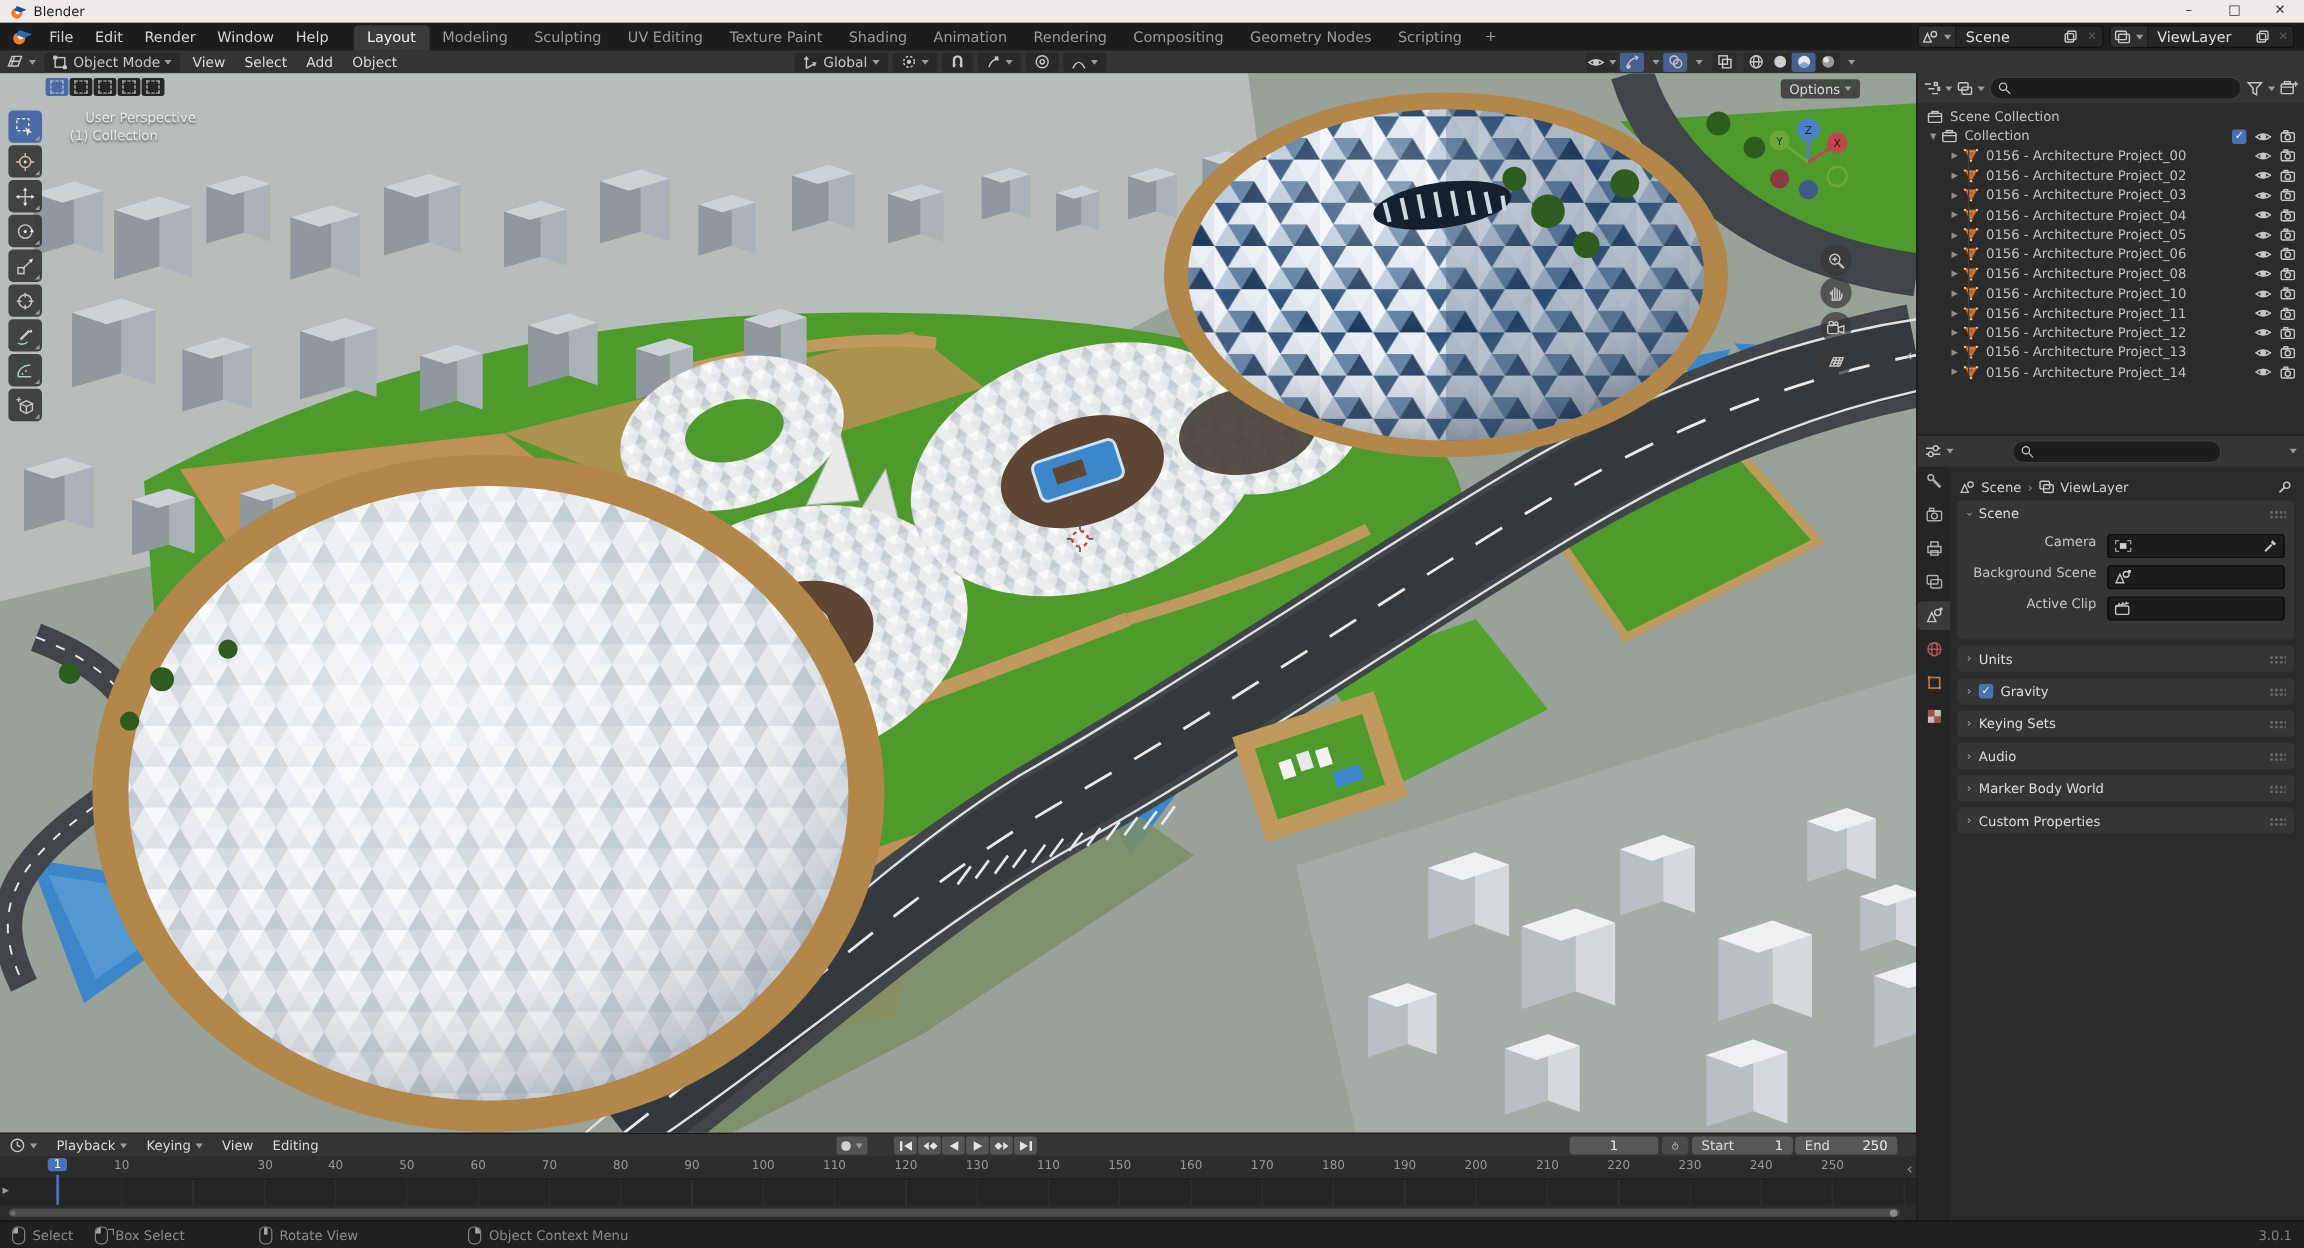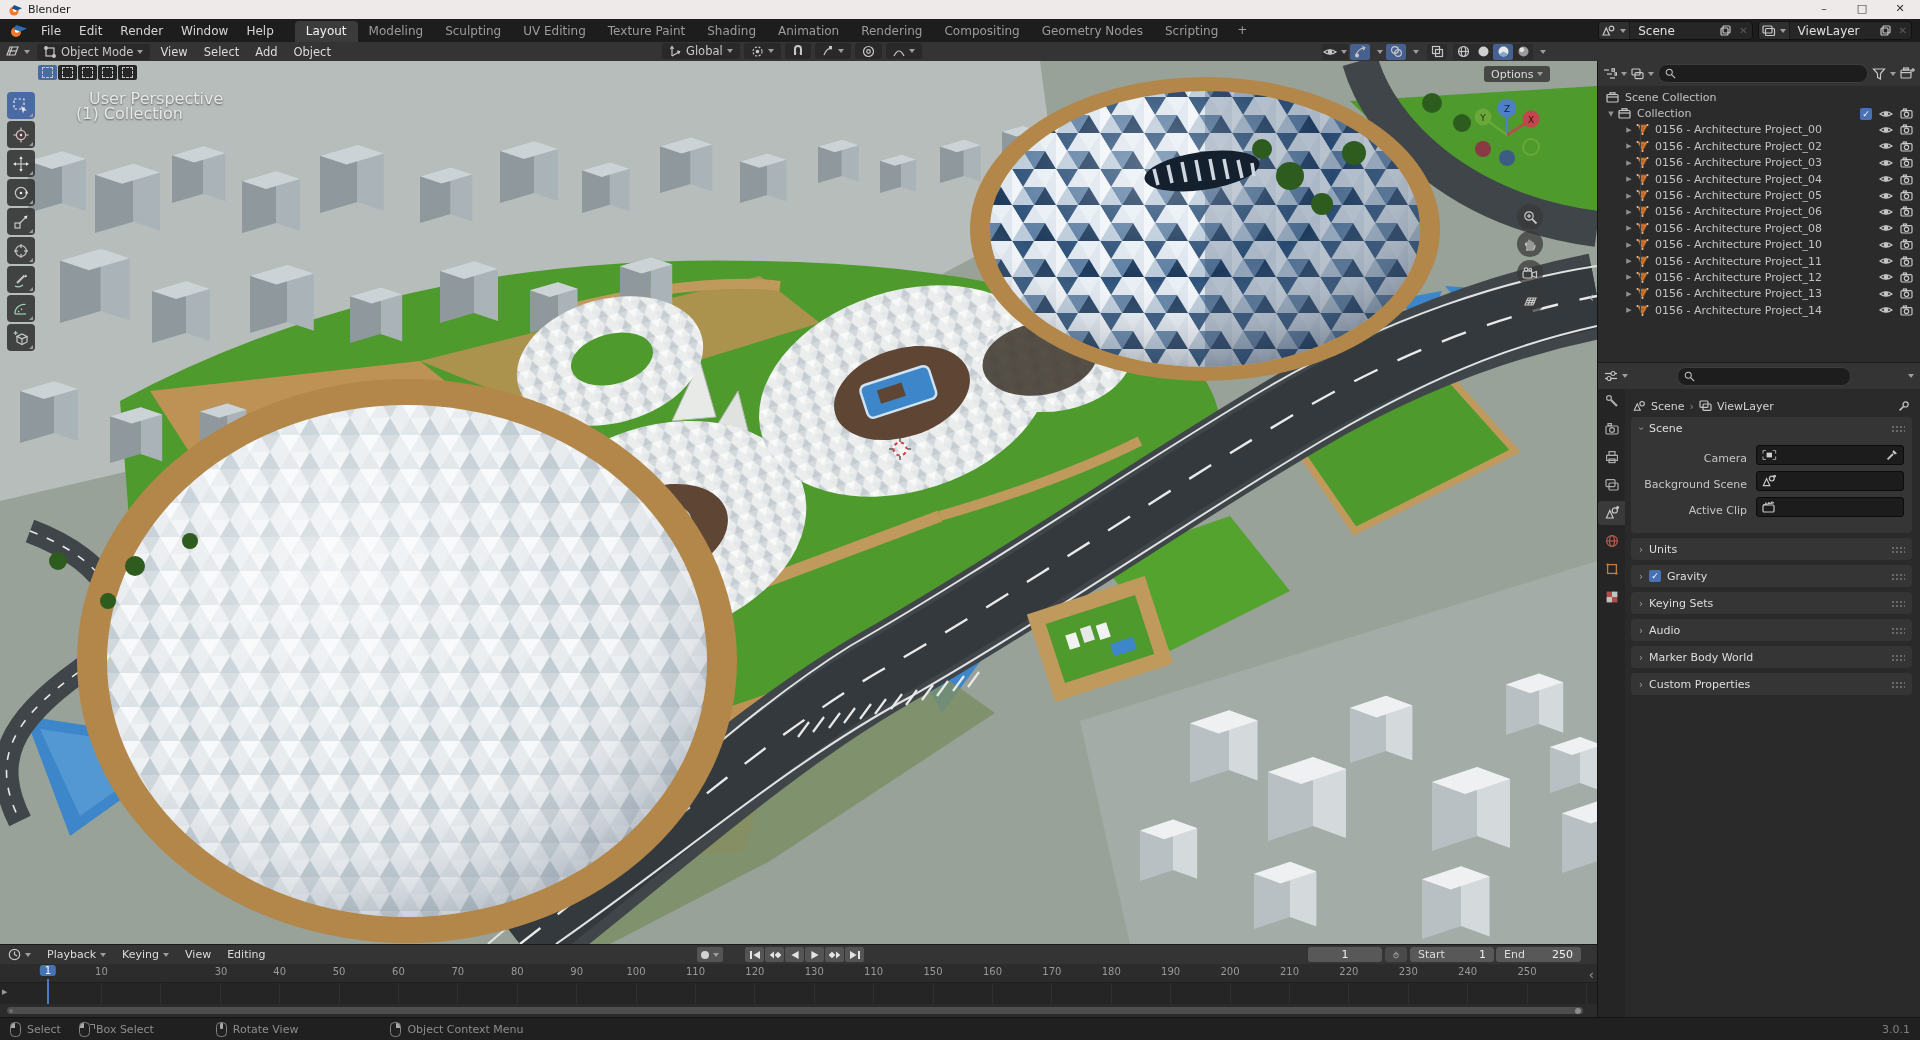--- a/index.html
+++ b/index.html
@@ -22,34 +22,34 @@
   .idblock .lbl{padding:0 8px;color:#e0e0e0;min-width:70px}
   .idblock .mini{color:#8f8f8f;padding:0 4px;font-size:10px}
   #topbar-right{position:absolute;right:8px;top:2px;display:flex}
   
   .cv{display:inline-block;width:0;height:0;border-left:3px solid transparent;border-right:3px solid transparent;border-top:4px solid #9d9d9d;margin-left:4px}
   
   #vheader{position:absolute;left:0;top:42px;width:1920px;height:19px;background:#343434;display:flex;align-items:center;font-size:11.5px}
   #vheader .hbtn{display:flex;align-items:center;padding:0 5px;height:17px}
   .pill{display:flex;align-items:center;background:#292929;border-radius:3px;height:16px;padding:0 7px;margin:0 2px}
   #vheader .menu{padding:0 8px;color:#dcdcdc}
-  #vh-mid{position:absolute;left:660px;top:1px;display:flex;align-items:flex-start;height:17px}
+  #vh-mid{position:absolute;left:660px;top:1px;display:flex;align-items:center;height:17px}
   #vh-right{position:absolute;left:1322px;top:1px;display:flex;align-items:center;height:17px;gap:2px}
   .tgl{display:flex;align-items:center;justify-content:center;width:20px;height:16px;border-radius:2px;background:#2c2c2c}
   .tgl.active{background:#46618e}
   .tglgroup{display:flex;background:#2c2c2c;border-radius:2px;margin-left:4px}
   .tglgroup .tgl{background:transparent}
   .tglgroup .tgl.active{background:#46618e}
   
   #viewport{position:absolute;left:0;top:61px;width:1597px;height:883px;background:#98a298;overflow:hidden}
   #selmodes{position:absolute;left:38px;top:4px;display:flex;gap:1px}
   .smbtn{width:19px;height:15px;background:#262626;display:flex;align-items:center;justify-content:center;border-radius:2px;color:#bbb;font-size:8px}
   .smbtn.active{background:#4a6aa5;color:#fff}
   .smicon{width:9px;height:9px;border:1px dashed #c5c5c5}
-  #vp-text{position:absolute;left:76px;top:30px;color:#e8e8e8;text-shadow:0 1px 2px rgba(0,0,0,.55);font-size:16px;line-height:15px}
+  #vp-text{position:absolute;left:58px;top:30px;color:#e8e8e8;text-shadow:0 1px 2px rgba(0,0,0,.55);font-size:11px;line-height:15px}
   #toolbar{position:absolute;left:7px;top:31px;display:flex;flex-direction:column}
   .tbtn{width:28px;height:27px;margin-bottom:2px;background:rgba(55,55,55,.92);border-radius:4px;display:flex;align-items:center;justify-content:center;position:relative}
   .tbtn.active{background:#4a6aa5}
   .tbtn .sub{position:absolute;right:2px;bottom:2px;width:0;height:0;border-left:4px solid transparent;border-bottom:4px solid #9a9a9a}
   #options-btn{position:absolute;left:1484px;top:5px;height:16px;display:flex;align-items:center;background:rgba(40,40,40,.75);border-radius:3px;padding:0 7px;color:#dcdcdc}
   #gizmo{position:absolute;left:1468px;top:33px}
   .navbtn{position:absolute;left:1517px;width:26px;height:26px;border-radius:50%;background:rgba(55,55,55,.72);display:flex;align-items:center;justify-content:center}
   #vp-collapse{position:absolute;right:3px;top:228px;color:#b5b5b5;font-size:14px}
   
   #outliner{position:absolute;left:1597px;top:61px;width:323px;height:301px;background:#2b2b2b;border-left:1px solid #151515;box-sizing:border-box}
@@ -72,21 +72,21 @@
   #props-content{position:absolute;left:27px;right:0;top:26px;bottom:0;padding:6px 8px 0 6px}
   #breadcrumb{display:flex;align-items:center;gap:5px;height:22px;color:#d2d2d2;padding:0 2px}
   #breadcrumb .sep{color:#8b8b8b}
   .panel{background:#353535;border-radius:4px;margin-bottom:5px;position:relative}
   .panel-h{height:22px;display:flex;align-items:center;padding:0 8px;color:#dedede;gap:6px}
   .panel-h .arr{color:#9f9f9f;font-size:10px;display:inline-block}
   .panel-h .arr.open{transform:rotate(90deg)}
   .dots{position:absolute;right:7px;top:8px;width:14px;height:7px;
     background-image:radial-gradient(circle,#707070 1px,transparent 1.3px);background-size:4px 4px;opacity:.9}
   .panel-body{padding:6px 8px 10px}
-  .prow{display:flex;align-items:flex-end;margin-bottom:6px}
+  .prow{display:flex;align-items:flex-start;margin-bottom:6px}
   .prow .plabel{width:108px;text-align:right;padding-right:9px;color:#c6c6c6;white-space:nowrap}
   .pfield{flex:1;height:18px;background:#1c1c1c;border:1px solid #0c0c0c;border-radius:3px;display:flex;align-items:center;padding:0 5px;position:relative}
   .pfield .drop{position:absolute;right:4px;top:2px}
   .pfield .fic{display:none}
   .prow.camera .fic.camera,.prow.scene .fic.scene,.prow.clip .fic.clip{display:block}
   
   #timeline{position:absolute;left:0;top:944px;width:1597px;height:73px;background:#2b2b2b;border-top:1px solid #1a1a1a;box-sizing:border-box}
   #tl-header{height:19px;background:#343434;display:flex;align-items:center;position:relative}
   #tl-header .menu{padding:0 8px;color:#dcdcdc;display:flex;align-items:center}
   #transport{position:absolute;left:745px;top:2px;display:flex;gap:1px}

